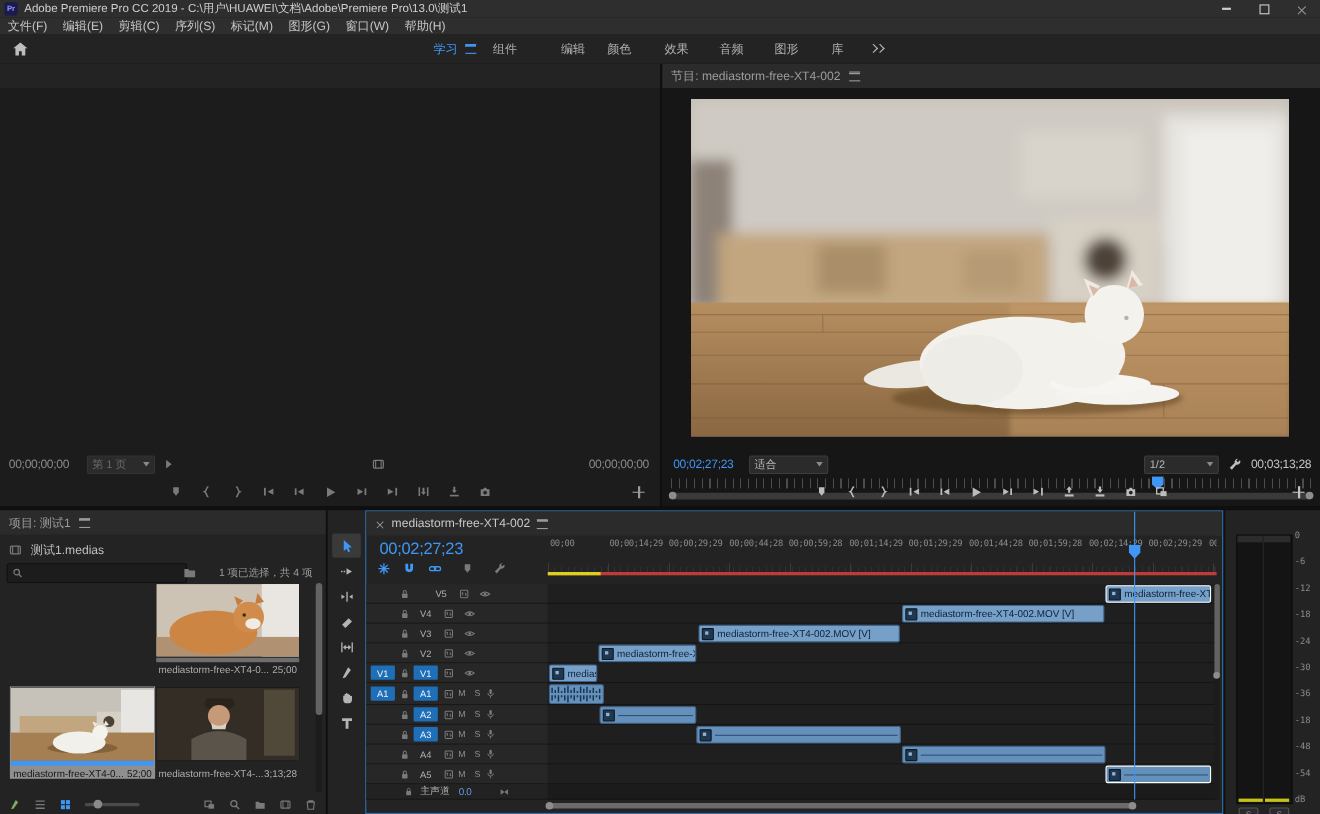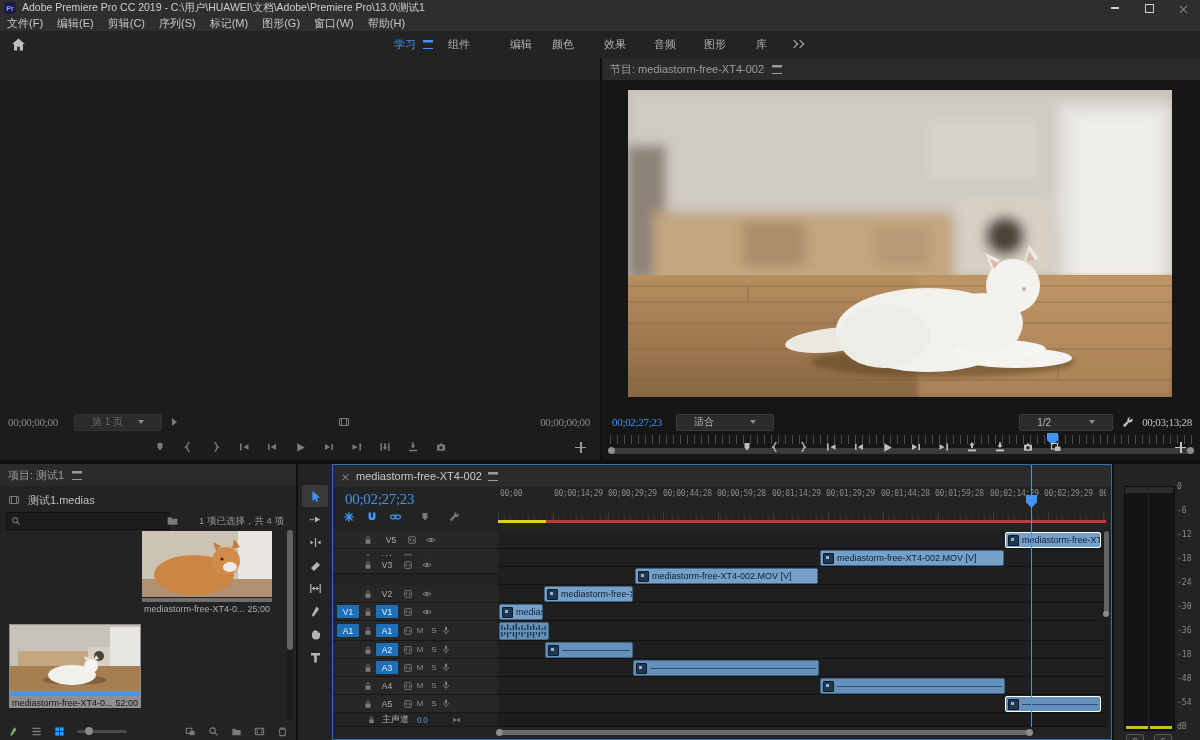--- a/index.html
+++ b/index.html
@@ -1,19 +1,19 @@
 <!DOCTYPE html>
 <html><head>
 <meta charset="utf-8">
 <style>
   html,body{margin:0;padding:0}
   body{width:1200px;height:740px;position:relative;overflow:hidden;background:#1d1d1d;
        font-family:"Liberation Sans",sans-serif;color:#c8c8c8;-webkit-font-smoothing:antialiased}
   .abs{position:absolute}
-  .tc{font-family:Liberation Serif, serif;letter-spacing:-0.3px}
+  .tc{font-family:Liberation Sans, sans-serif;letter-spacing:-0.3px}
   .flex{display:flex;align-items:center}
   svg{display:block}
   .ic{color:#bdbdbd}
   .ic.dim{color:#7a7a7a}
   .ic.blue{color:#3f96f4}
 
   
   #titlebar{left:0;top:0;width:1200px;height:16px;background:#2e2e2e;display:flex;align-items:center;font-size:10.5px;color:#cfcfcf}
   #menubar{left:0;top:16px;width:1200px;height:15px;background:#2e2e2e;display:flex;align-items:center;font-size:11px;color:#c6c6c6;border-bottom:1px solid #222}
   #toolbar{left:0;top:31px;width:1200px;height:27px;background:#232323;border-bottom:2px solid #0f0f0f;display:flex;align-items:center}
@@ -36,21 +36,21 @@
   .xmark{width:9px;height:9px;position:relative}
   .xmark::before,.xmark::after{content:"";position:absolute;left:4px;top:0;width:1.4px;height:11px;background:#9a9a9a}
   .xmark::before{transform:rotate(45deg)}.xmark::after{transform:rotate(-45deg)}
   .minbar{width:8px;height:1.5px;background:#cfcfcf}
   .maxbox{width:7px;height:7px;border:1.2px solid #cfcfcf}
 
   
   .panel{position:absolute;background:#232323}
   .phead{height:22px;background:#2b2b2b;display:flex;align-items:center;font-size:11px;color:#9d9d9d;padding:0 8px;gap:8px}
   .phead .title{white-space:nowrap}
-  .dropdown{height:15px;background:#2b2b2b;border:1px solid #3c3c3c;border-radius:2px;display:flex;align-items:center;justify-content:space-between;font-size:10px;color:#b8b8b8;padding:0 17px}
+  .dropdown{height:15px;background:#2b2b2b;border:1px solid #3c3c3c;border-radius:2px;display:flex;align-items:center;justify-content:space-between;font-size:10px;color:#b8b8b8;padding:0 4px}
   .dropdown.disabled{color:#6a6a6a;border-color:#333}
   .iconbtn{width:24px;height:18px;display:flex;align-items:center;justify-content:center}
 
   
   #source-panel{left:0;top:58px;width:600px;height:402px}
   #program-panel{left:602px;top:58px;width:598px;height:402px}
   .mon-body{position:absolute;left:0;top:22px;right:0;bottom:0;background:#1c1c1c}
   .transport{position:absolute;left:0;right:0;bottom:2px;height:22px;display:flex;align-items:center;justify-content:center;gap:16px}
 
   
@@ -540,20 +540,37 @@
         <path d="M76 36 l-2 -5 5 2 Z M84 35 l2 -5 3 4 Z" fill="#efe9e2"></path>
       </svg>
     </div>
     <div class="scrub" style="width:130px;margin-left:1px"></div>
     <div class="proj-item-name">
       <span>mediastorm-free-XT4-0...</span>
       <span>52;00</span>
     </div>
   </div>
 
+  <div class="proj-cell" style="left:141px;top:160px">
+    <div class="thumb" style="margin:1px">
+      <svg width="130" height="66" viewBox="0 0 130 66">
+        <rect width="130" height="66" fill="#332d26"></rect>
+        <rect x="98" y="2" width="28" height="60" fill="#57503e" opacity="0.8"></rect>
+        <rect x="44" y="10" width="27" height="9" rx="4" fill="#28231c"></rect>
+        <circle cx="57" cy="26" r="10" fill="#c69a78"></circle>
+        <path d="M50 32 q7 6 14 0 l-1 6 h-12 Z" fill="#d8d0c2"></path>
+        <path d="M32 66 V47 q25 -15 50 0 V66 Z" fill="#5a544a"></path>
+      </svg>
+    </div>
+    <div class="scrub" style="width:130px;margin-left:1px;background:transparent"></div>
+    <div class="proj-item-name">
+      <span>mediastorm-free-XT4-...</span>
+      <span>3;13;28</span>
+    </div>
+  </div>
 
   <div class="abs" style="right:3px;top:66px;width:6px;height:190px;background:#1c1c1c;border-radius:3px">
     <div class="scrollthumb" style="left:0;top:0;width:6px;height:120px"></div>
   </div>
 
   <div class="abs flex" style="left:8px;right:8px;top:258px;height:18px;gap:12px">
     <svg width="11" height="11" style="color:#7fae62" class="ic">
         <use href="#t-pen"></use>
       </svg>
     <svg class="ic dim" width="11" height="11">
@@ -672,21 +689,21 @@
   </div>
 
   <div class="abs" style="left:165px;top:55px;width:608px;height:3px;background:#c03a3a"></div>
   <div class="abs" style="left:165px;top:55px;width:48px;height:3px;background:#d9d21f"></div>
 
   <div class="trow" style="top:66px;height:18px">
     <span class="patch"></span>
     <svg class="ic dim" width="10" height="10" style="margin-left:4px">
         <use href="#s-lock"></use>
       </svg>
-    <span class="tname" style="margin-left:7px">V5</span>
+    <span class="tname" style="margin-left:17px">V5</span>
     <svg class="ic dim" width="10" height="10" style="margin-left:5px">
         <use href="#s-sync"></use>
       </svg>
     <svg class="ic dim" width="12" height="10" style="margin-left:8px">
         <use href="#s-eye"></use>
       </svg>
   </div>
 
   <div class="trow" style="top:84px;height:18px">
     <span class="patch"></span>
@@ -695,21 +712,21 @@
       </svg>
     <span class="tname" style="margin-left:3px">V4</span>
     <svg class="ic dim" width="10" height="10" style="margin-left:5px">
         <use href="#s-sync"></use>
       </svg>
     <svg class="ic dim" width="12" height="10" style="margin-left:8px">
         <use href="#s-eye"></use>
       </svg>
   </div>
 
-  <div class="trow" style="top:91px;height:18px">
+  <div class="trow" style="top:102px;height:18px">
     <span class="patch"></span>
     <svg class="ic dim" width="10" height="10" style="margin-left:4px">
         <use href="#s-lock"></use>
       </svg>
     <span class="tname" style="margin-left:3px">V3</span>
     <svg class="ic dim" width="10" height="10" style="margin-left:5px">
         <use href="#s-sync"></use>
       </svg>
     <svg class="ic dim" width="12" height="10" style="margin-left:8px">
         <use href="#s-eye"></use>

